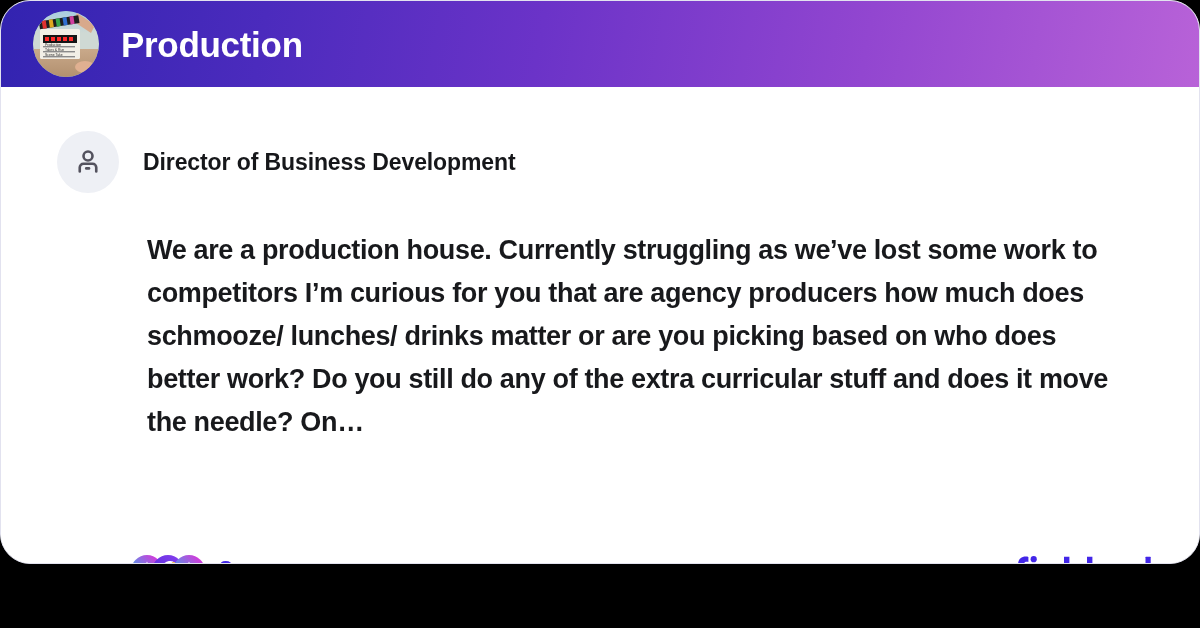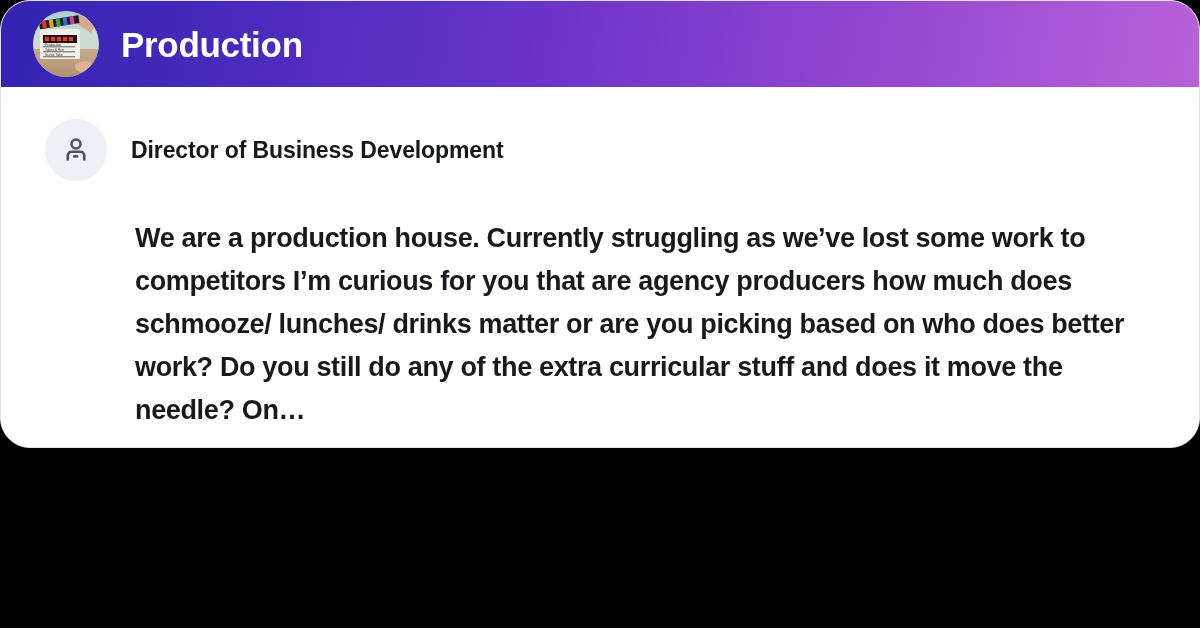--- a/index.html
+++ b/index.html
@@ -12,21 +12,21 @@
     background: #000000;
     font-family: "Liberation Sans", sans-serif;
     overflow: hidden;
   }
 
   .card {
     position: absolute;
     left: 0;
     top: 0;
     width: 1200px;
-    height: 448px;
+    height: 564px;
     background: #ffffff;
     border-radius: 30px;
     overflow: hidden;
     border: 1px solid #e2e2ef;
   }
 
   
   .card-header {
     position: relative;
     height: 86px;
@@ -55,21 +55,21 @@
     font-weight: bold;
     letter-spacing: -0.3px;
     line-height: 1;
     white-space: nowrap;
   }
 
   
   .card-body {
     position: relative;
     height: calc(628px - 86px);
-    padding: 4px;
+    padding: 16px;
     background: #ffffff;
   }
 
   .author-row {
     display: flex;
     align-items: center;
     padding: 28px 0 0 40px;
   }
 
   .author-avatar {

